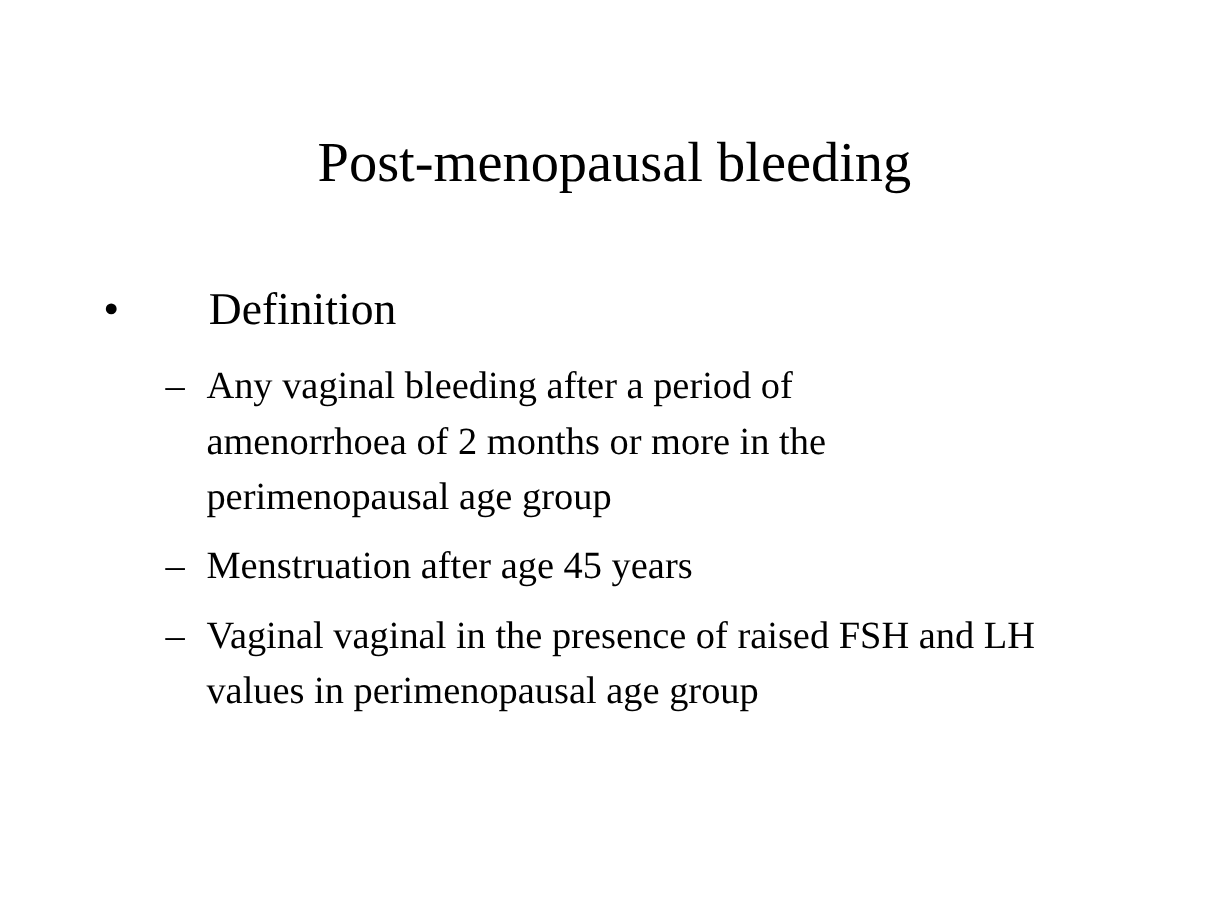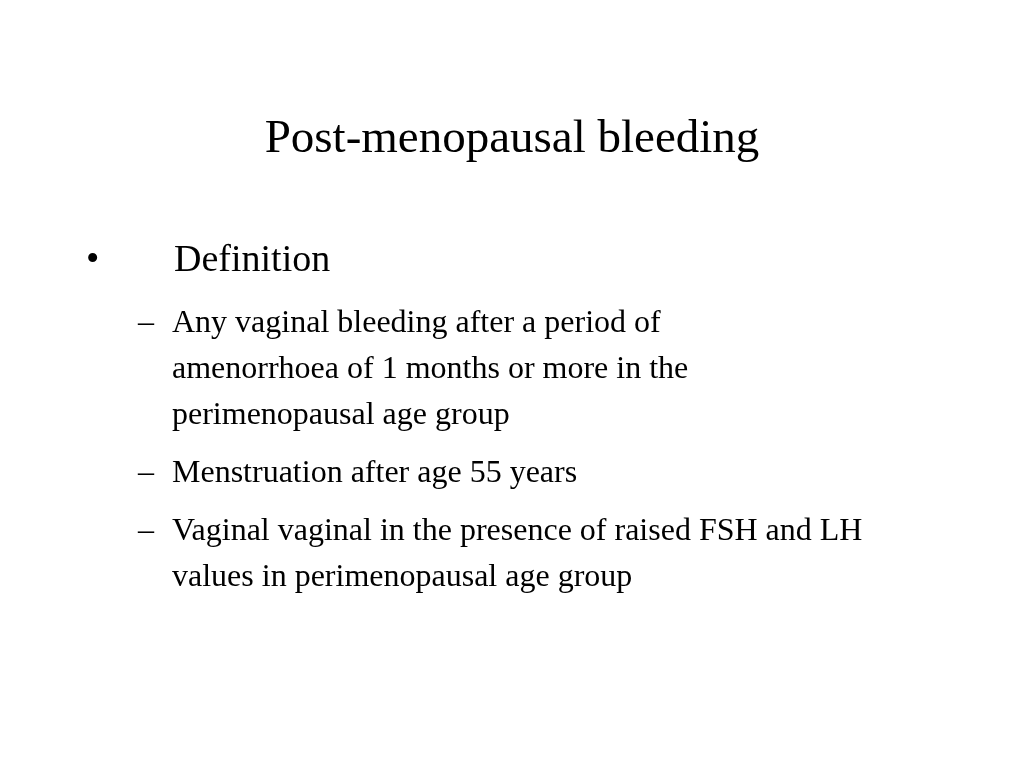--- a/index.html
+++ b/index.html
@@ -27,24 +27,24 @@
 
 <div class="title">Post-menopausal bleeding</div>
 
 <div class="bullet-l1">
   <span class="mark">•</span>
   <span class="text">Definition</span>
 </div>
 
 <div class="sub" style="top:298px;">
   <span class="dash">–</span>
-  <span class="text" style="width:650px;">Any vaginal bleeding after a period of amenorrhoea of 1 months or more in the perimenopausal age group</span>
+  <span class="text" style="width:650px;">Any vaginal bleeding after a period of amenorrhoea of 2 months or more in the perimenopausal age group</span>
 </div>
 
 <div class="sub" style="top:448px;">
   <span class="dash">–</span>
-  <span class="text">Menstruation after age 55 years</span>
+  <span class="text">Menstruation after age 45 years</span>
 </div>
 
 <div class="sub" style="top:506px;">
   <span class="dash">–</span>
   <span class="text">Vaginal vaginal in the presence of raised FSH and LH values in perimenopausal age group</span>
 </div>
 
 </body></html>

